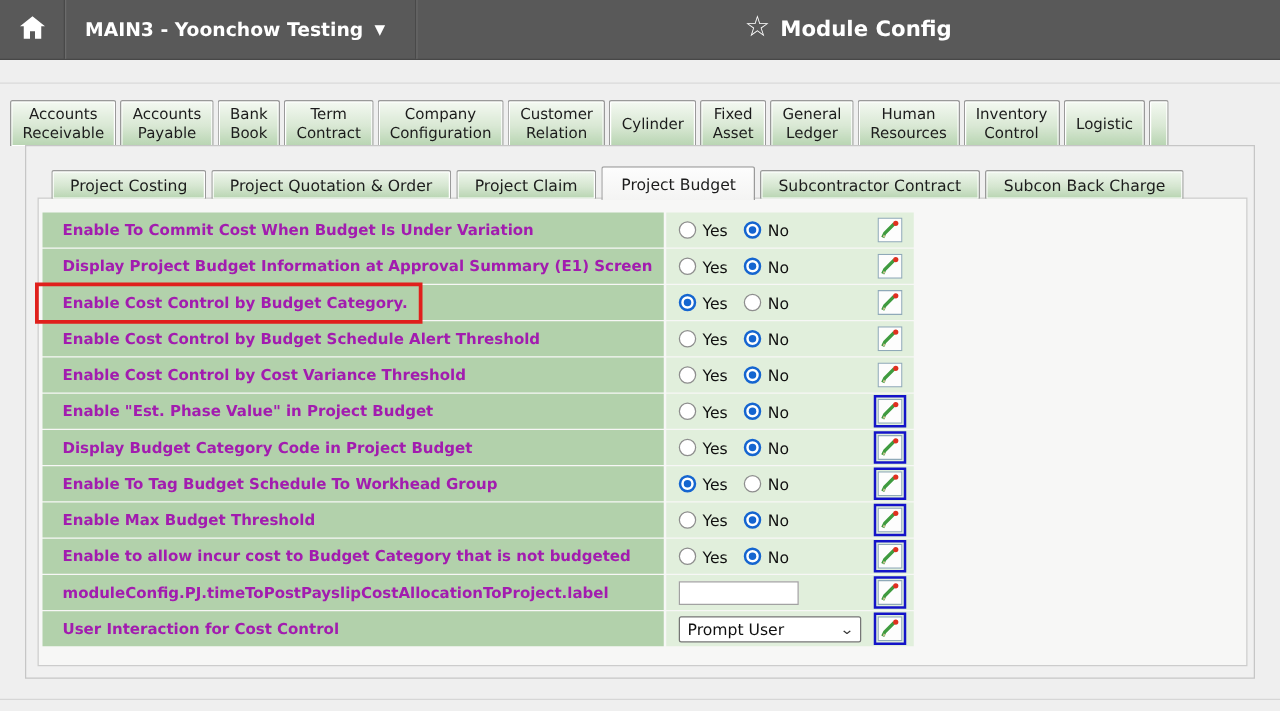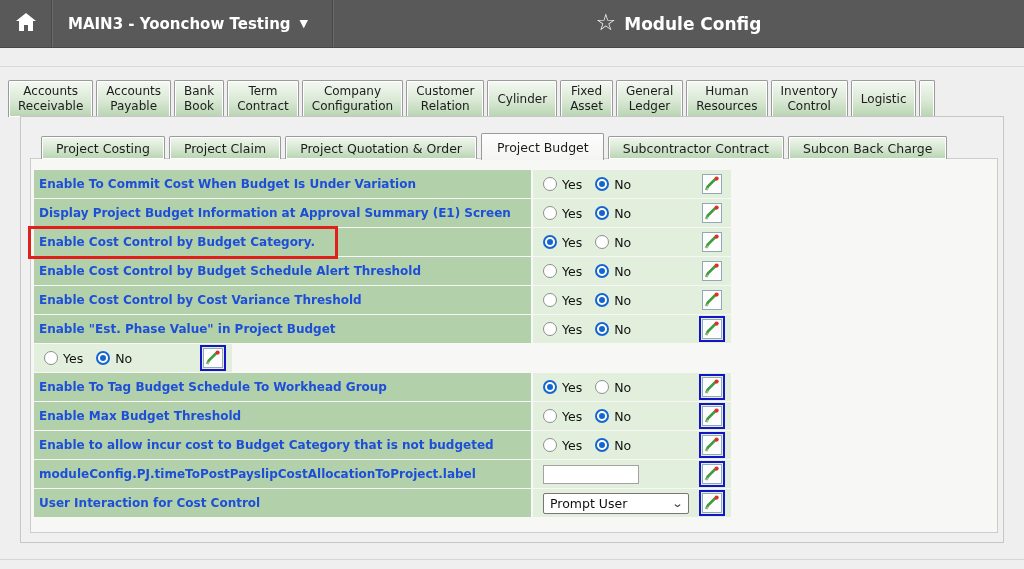--- a/index.html
+++ b/index.html
@@ -80,21 +80,21 @@
     background:linear-gradient(#fdfdfd, #f4f4f3);
     box-shadow:none;
     padding-left:15px;
   }
 
   
   .rows { position:absolute; left:3px; top:11px; width:700px; }
   .cfg-row { display:flex; gap:2px; margin-bottom:1px; height:28px; }
   .cell-label {
     width:497px; background:#b2d1ab; display:flex; align-items:center;
-    padding-left:5px; font-weight:bold; font-size:12px; color:#1d4ed8;
+    padding-left:16px; font-weight:bold; font-size:12px; color:#a21caf;
     white-space:nowrap; overflow:hidden;
   }
   .cell-ctrl {
     width:198px; background:#e1efdc; display:flex; align-items:center;
     padding-left:10px; font-size:12.5px; color:#101010;
   }
   .radio-wrap { display:flex; align-items:center; gap:5px; margin-right:13px; cursor:pointer; }
   .radio {
     width:14px; height:14px; border-radius:50%;
     background:#fff; border:1px solid #8e8e8e; position:relative; flex:none;
@@ -162,22 +162,22 @@
     <div class="mtab">General Ledger</div>
     <div class="mtab">Human Resources</div>
     <div class="mtab">Inventory Control</div>
     <div class="mtab">Logistic</div>
     <div class="mtab partial"></div>
   </div>
 
 <div class="outer-panel"></div>
 <div class="sub-tabs" id="sub-tabs">
     <div class="stab">Project Costing</div>
+    <div class="stab">Project Quotation &amp; Order</div>
     <div class="stab">Project Claim</div>
-    <div class="stab">Project Quotation &amp; Order</div>
     <div class="stab active">Project Budget</div>
     <div class="stab">Subcontractor Contract</div>
     <div class="stab">Subcon Back Charge</div>
   </div>
 <div class="inner-panel">
   <div class="rows" id="rows">
       <div class="cfg-row">
         <div class="cell-label">Enable To Commit Cost When Budget Is Under Variation</div>
         <div class="cell-ctrl">
           <span class="radio-wrap">
@@ -309,20 +309,21 @@
                 <rect x="0.5" y="0.5" width="19" height="19" fill="#fdfdfd" stroke="#8fa9b8"></rect>
                 <path d="M4.2 16 L5.8 12.6 L13.4 5" stroke="#3f9b3f" stroke-width="2.6" fill="none"></path>
                 <path d="M4.2 16 L6.6 15.2 L5 13.6 Z" fill="#d8c49a"></path>
                 <circle cx="14.6" cy="4.6" r="2.1" fill="#e03020"></circle>
               </svg>
             </span>
           </span>
         </div>
       </div>
       <div class="cfg-row">
+        <div class="cell-label">Display Budget Category Code in Project Budget</div>
         <div class="cell-ctrl">
           <span class="radio-wrap">
             <span class="radio"></span>
             <span>Yes</span>
           </span>
           <span class="radio-wrap">
             <span class="radio selected"></span>
             <span>No</span>
           </span>
           <span class="edit-btn focused">

